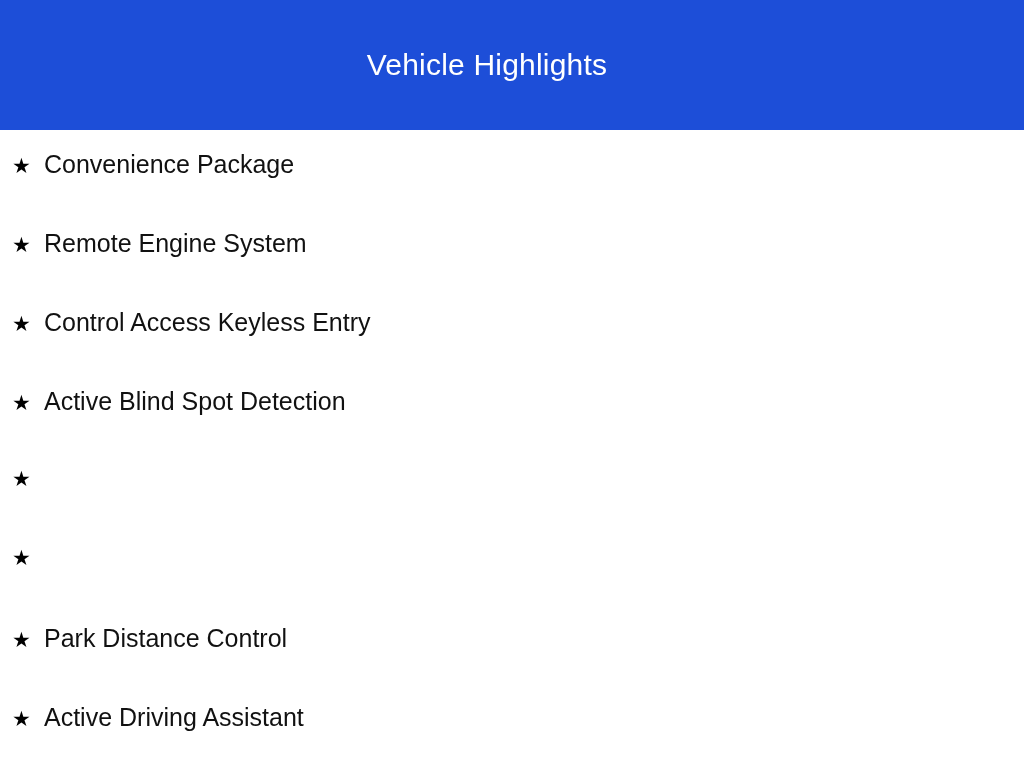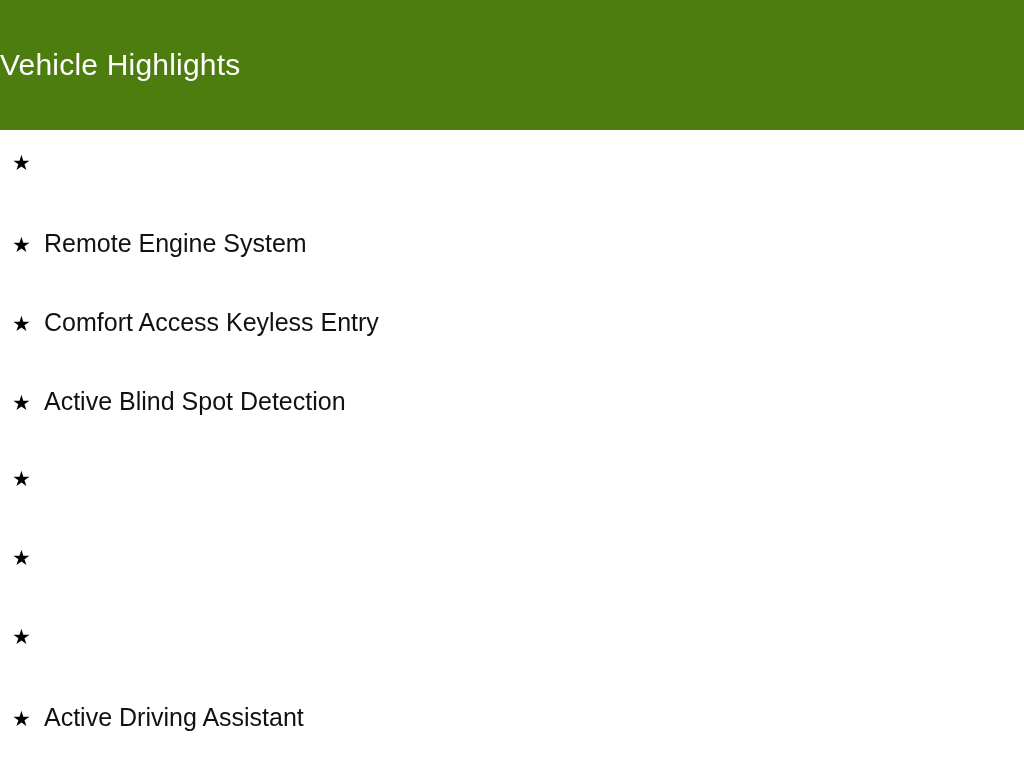--- a/index.html
+++ b/index.html
@@ -16,25 +16,25 @@
   .page {
     position: relative;
     width: 1024px;
     height: 768px;
     background: #ffffff;
   }
   .header-bar {
     position: relative;
     width: 100%;
     height: 130px;
-    background: #4d7c0f;
+    background: #1d4ed8;
     box-sizing: border-box;
     display: flex;
     align-items: center;
-    justify-content: flex-start;
+    justify-content: center;
     padding-right: 50px;
   }
   .header-title {
     color: #ffffff;
     font-size: 30px;
     font-weight: 400;
     letter-spacing: 0.2px;
     line-height: 1;
   }
   .highlights-list {
@@ -72,41 +72,43 @@
 
 <div class="page">
 
   <div class="header-bar">
     <div class="header-title">Vehicle Highlights</div>
   </div>
 
   <ul class="highlights-list">
     <li class="highlight-item">
       <span class="bullet-star">★</span>
+      <span class="highlight-label">Convenience Package</span>
     </li>
     <li class="highlight-item">
       <span class="bullet-star">★</span>
       <span class="highlight-label">Remote Engine System</span>
     </li>
     <li class="highlight-item">
       <span class="bullet-star">★</span>
-      <span class="highlight-label">Comfort Access Keyless Entry</span>
+      <span class="highlight-label">Control Access Keyless Entry</span>
     </li>
     <li class="highlight-item">
       <span class="bullet-star">★</span>
       <span class="highlight-label">Active Blind Spot Detection</span>
     </li>
     <li class="highlight-item">
       <span class="bullet-star">★</span>
     </li>
     <li class="highlight-item">
       <span class="bullet-star">★</span>
     </li>
     <li class="highlight-item">
       <span class="bullet-star">★</span>
+      <span class="highlight-label">Park Distance Control</span>
     </li>
     <li class="highlight-item">
       <span class="bullet-star">★</span>
       <span class="highlight-label">Active Driving Assistant</span>
     </li>
   </ul>
 
 </div>
 
 </body></html>

